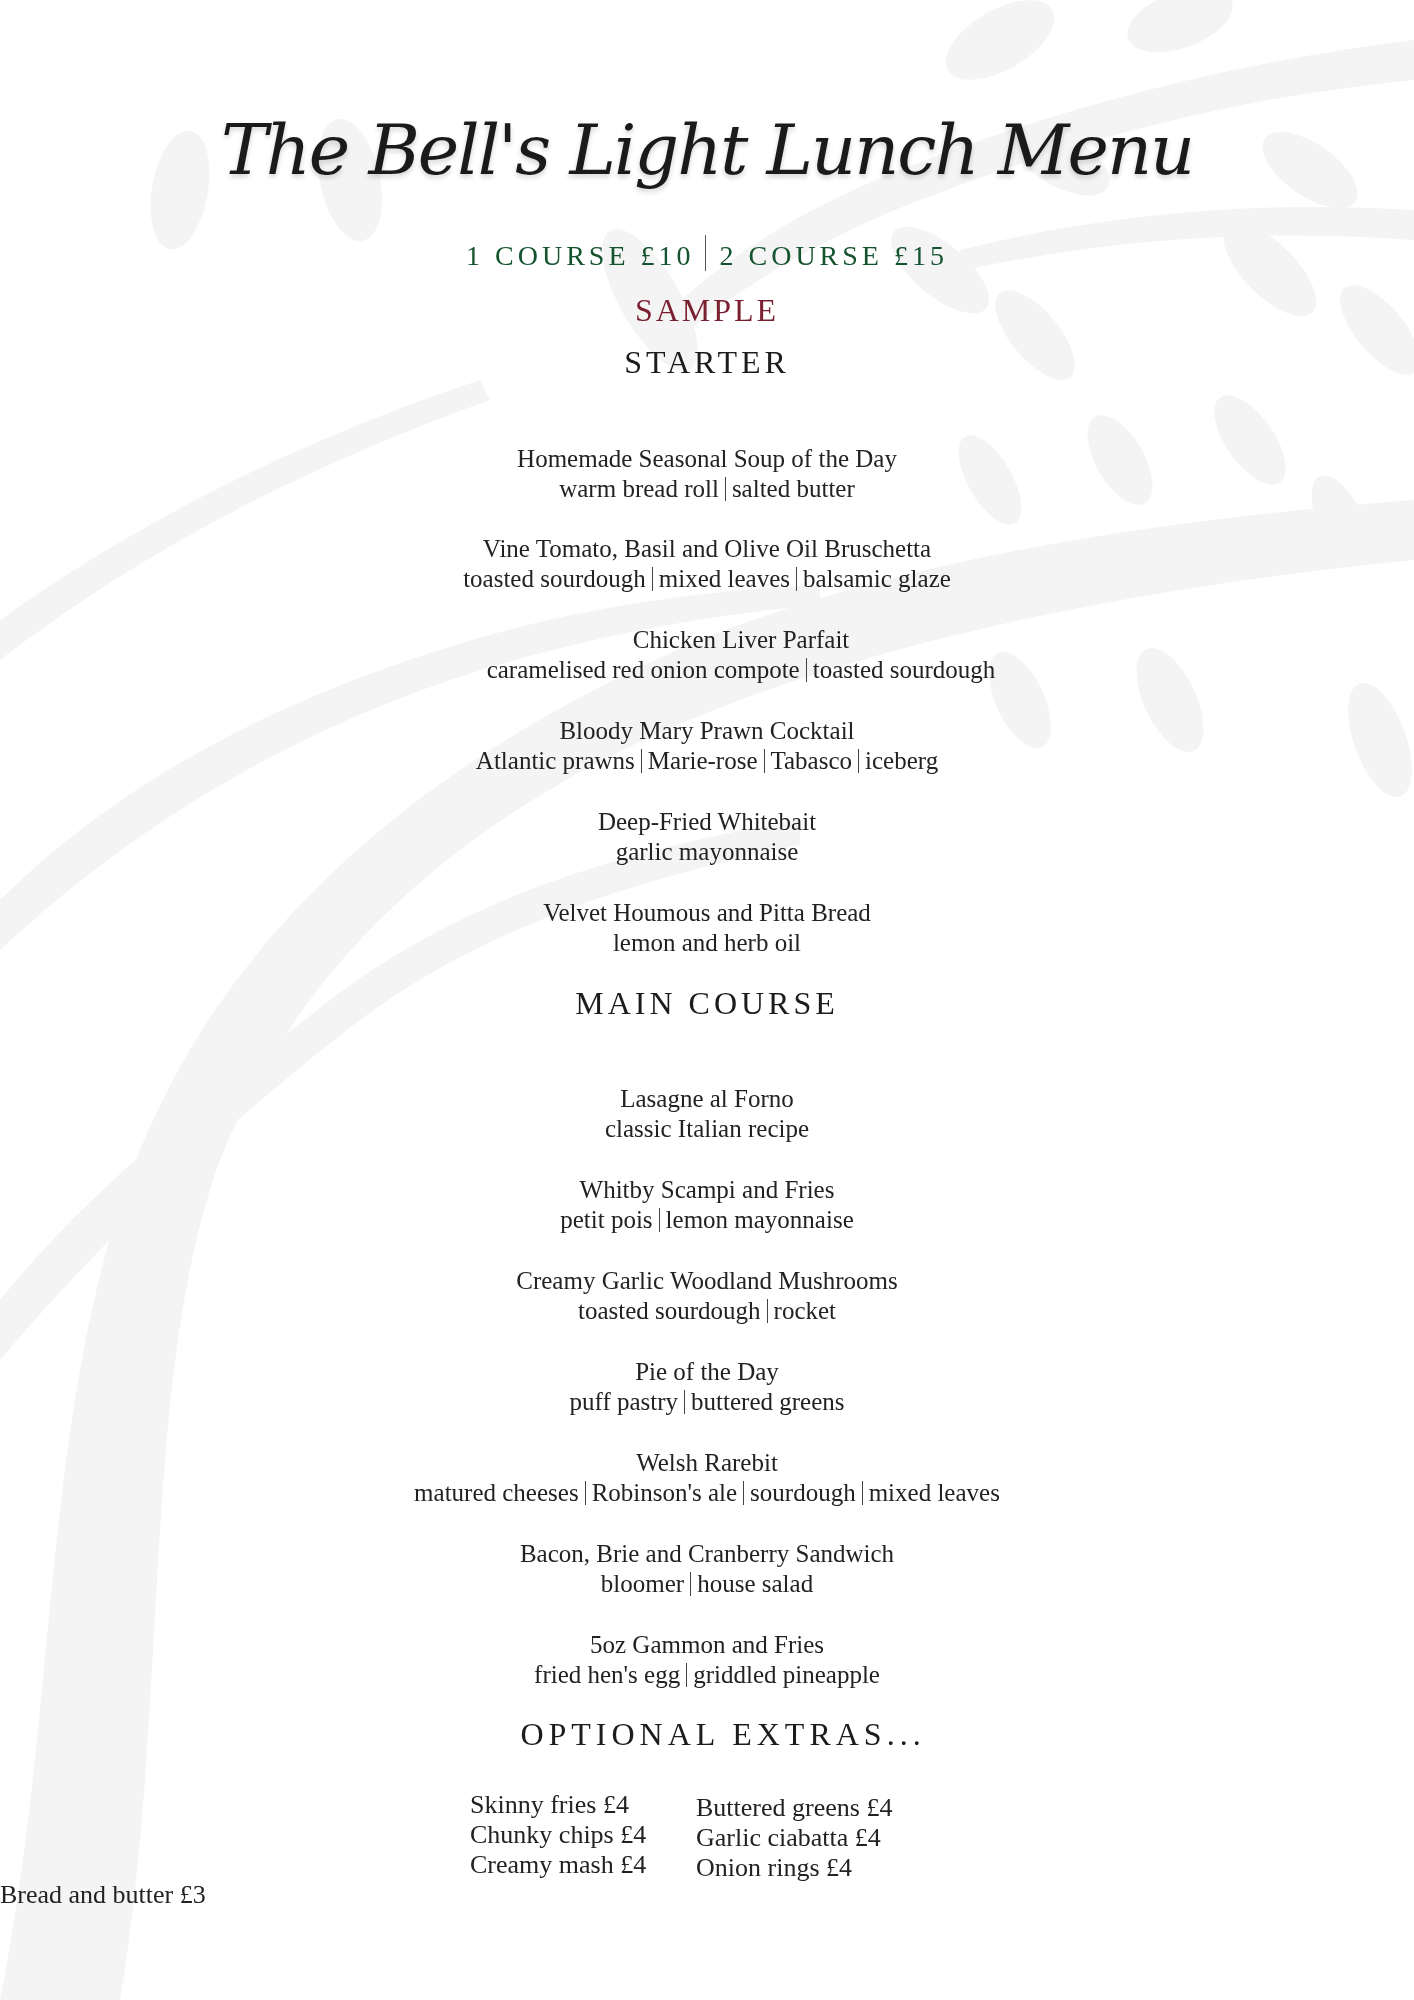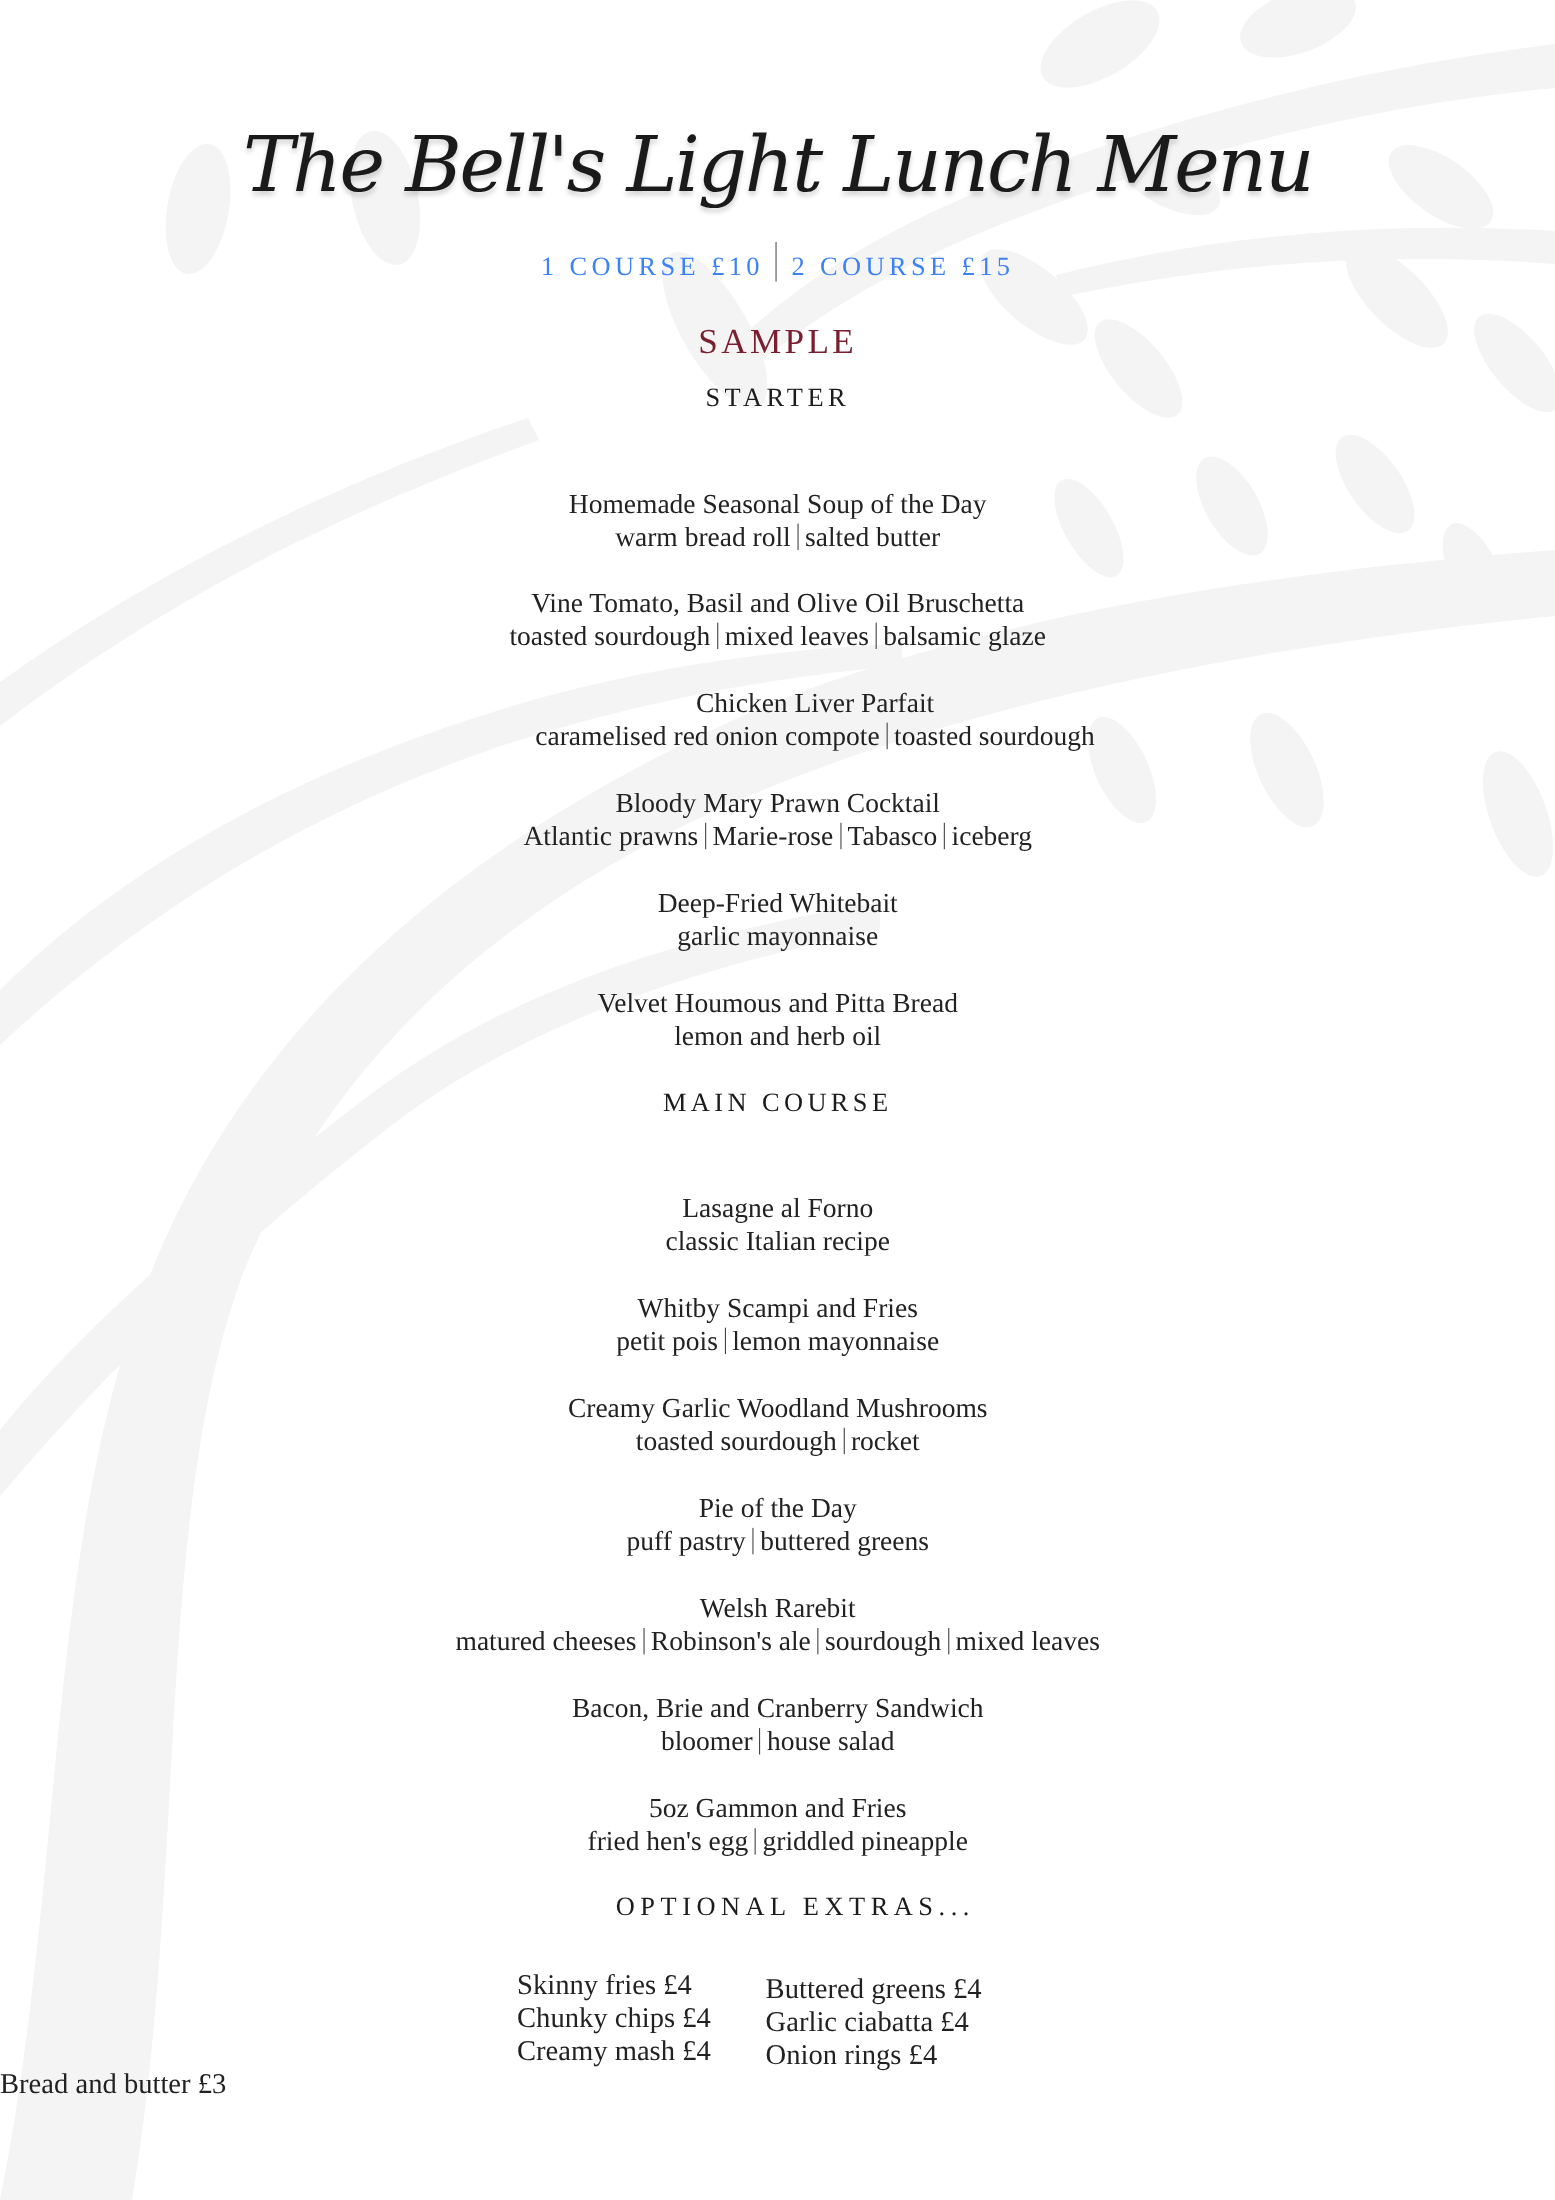--- a/index.html
+++ b/index.html
@@ -38,43 +38,43 @@
     top: 108px;
     font-family: "DejaVu Serif", "Liberation Serif", serif;
     font-style: italic;
     font-size: 70px;
     line-height: 84px;
     letter-spacing: -2px;
     color: #1a1a1a;
     text-shadow: 0 3px 5px rgba(0,0,0,0.18);
   }
   .pricing {
-    top: 220px;
-    font-size: 24px;
+    top: 234px;
+    font-size: 28px;
     line-height: 44px;
     letter-spacing: 4px;
-    color: #3b82f6;
+    color: #14532d;
   }
   .pricing .sep {
     display: inline-block;
     width: 1px;
     height: 36px;
     background: #555;
     vertical-align: -6px;
     margin: 0 14px 0 10px;
   }
   .sample {
     top: 290px;
     font-size: 32px;
     line-height: 40px;
     letter-spacing: 3px;
     color: #7a1f30;
   }
   .section-heading {
-    font-size: 24px;
+    font-size: 32px;
     line-height: 40px;
     letter-spacing: 4px;
     color: #1c1c1c;
   }
   .item {
     position: absolute;
     left: 0;
     width: 1414px;
     text-align: center;
     font-size: 25px;

